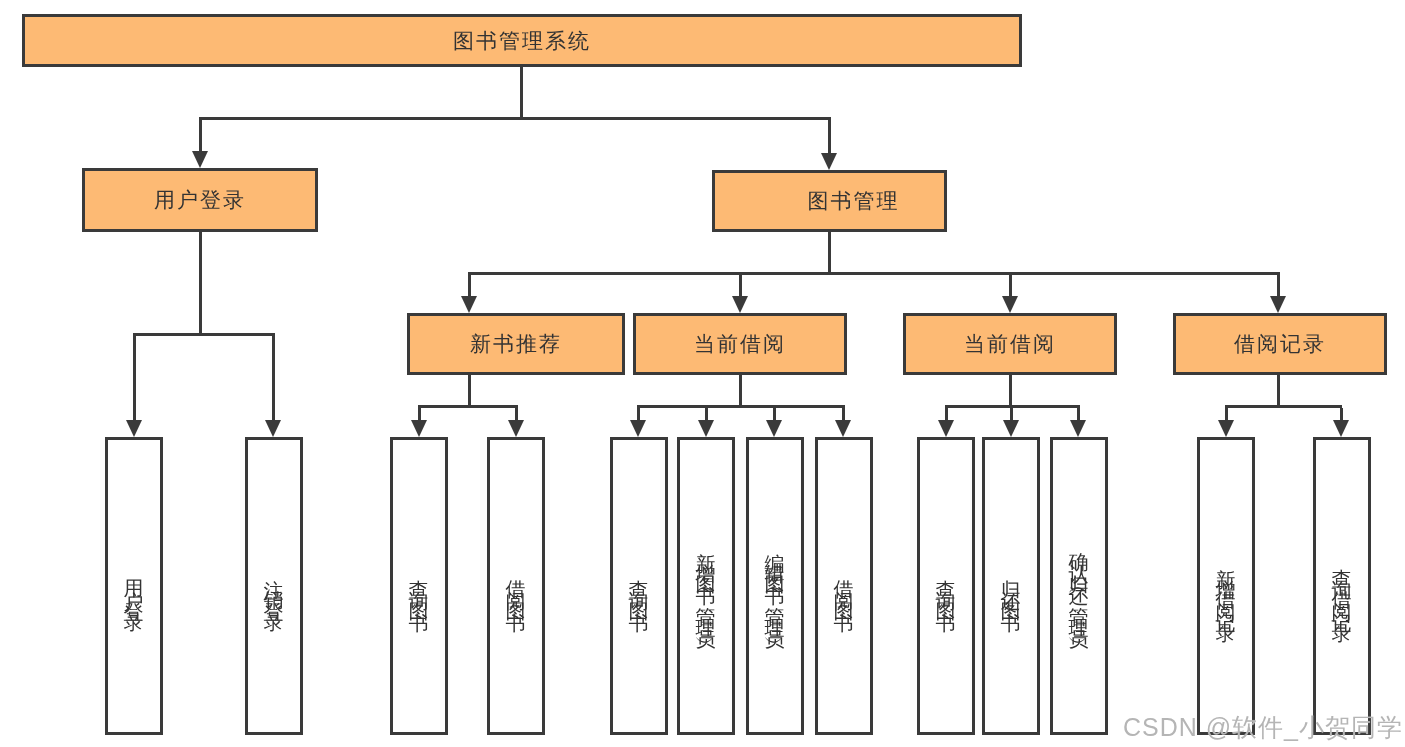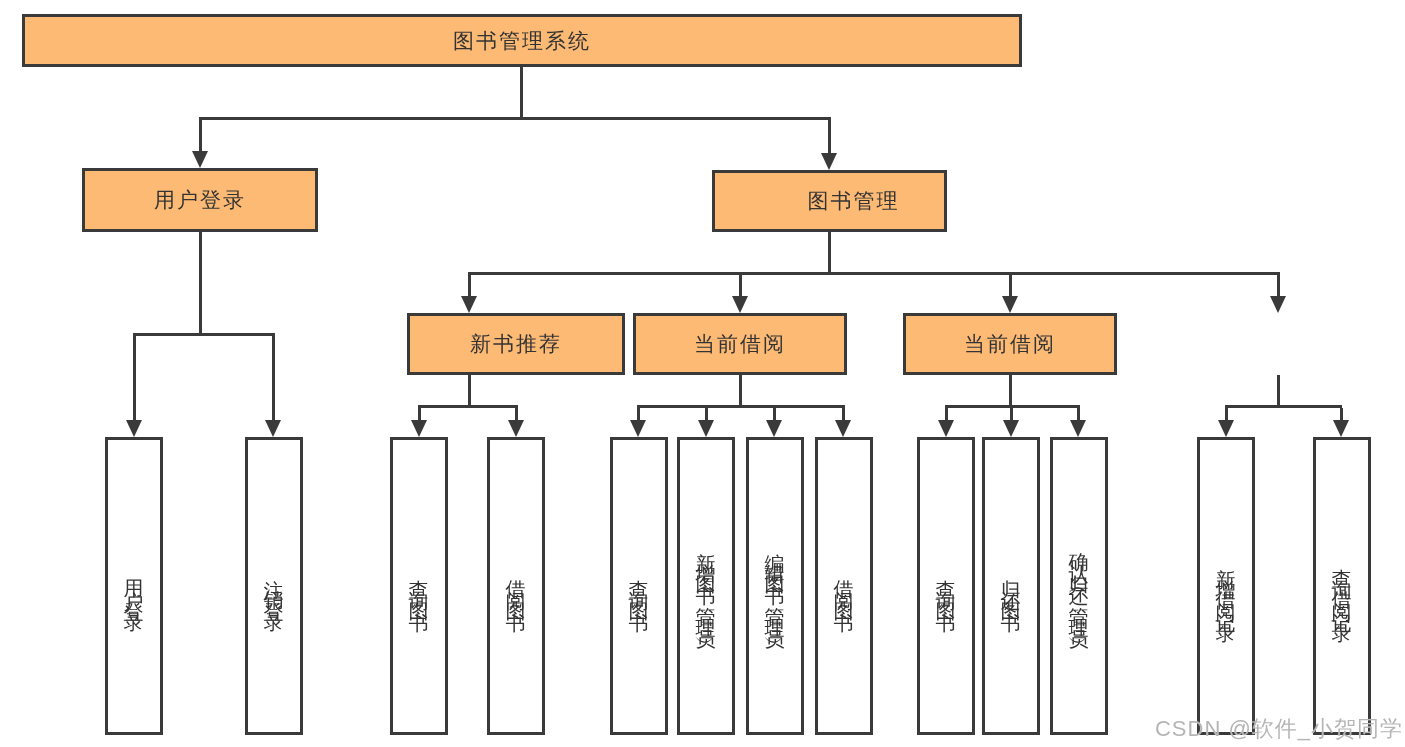--- a/index.html
+++ b/index.html
@@ -24,21 +24,21 @@
     line-height:1;white-space:nowrap;
   }
   .vline{position:absolute;width:3px;background:var(--line);}
   .hline{position:absolute;height:3px;background:var(--line);}
   .arrow{
     position:absolute;width:0;height:0;
     border-left:8px solid transparent;border-right:8px solid transparent;
     border-top:17px solid var(--line);
   }
   .watermark{
-    position:absolute;right:2px;bottom:3px;font-size:22px;color:#b5b5b5;
+    position:absolute;right:2px;bottom:3px;font-size:25px;color:#b5b5b5;
     letter-spacing:1px;z-index:5;text-shadow:0 0 1px rgba(255,255,255,0.6);
   }
 </style>
 </head>
 <body>
 
 <div class="canvas">
 
   <div class="node" style="left:22px;top:14px;width:1000px;height:53px;">图书管理系统</div>
 
@@ -68,20 +68,21 @@
   <div class="vline" style="left:739px;top:275px;height:21px;"></div>
   <div class="arrow" style="left:732px;top:296px;"></div>
   <div class="vline" style="left:1009px;top:275px;height:21px;"></div>
   <div class="arrow" style="left:1002px;top:296px;"></div>
   <div class="vline" style="left:1277px;top:275px;height:21px;"></div>
   <div class="arrow" style="left:1270px;top:296px;"></div>
 
   <div class="node" style="left:360px;top:313px;width:218px;height:62px;margin-left:47px;">新书推荐</div>
   <div class="node" style="left:633px;top:313px;width:214px;height:62px;">当前借阅</div>
   <div class="node" style="left:903px;top:313px;width:214px;height:62px;text-align:center;">当前借阅</div>
+  <div class="node" style="left:1173px;top:313px;width:214px;height:62px;">借阅记录</div>
 
   <div class="vline" style="left:468px;top:375px;height:33px;"></div>
   <div class="hline" style="left:418px;top:405px;width:100px;"></div>
   <div class="vline" style="left:418px;top:408px;height:12px;"></div>
   <div class="arrow" style="left:411px;top:420px;"></div>
   <div class="vline" style="left:515px;top:408px;height:12px;"></div>
   <div class="arrow" style="left:508px;top:420px;"></div>
 
   <div class="vline" style="left:739px;top:375px;height:33px;"></div>
   <div class="hline" style="left:637px;top:405px;width:208px;"></div>

